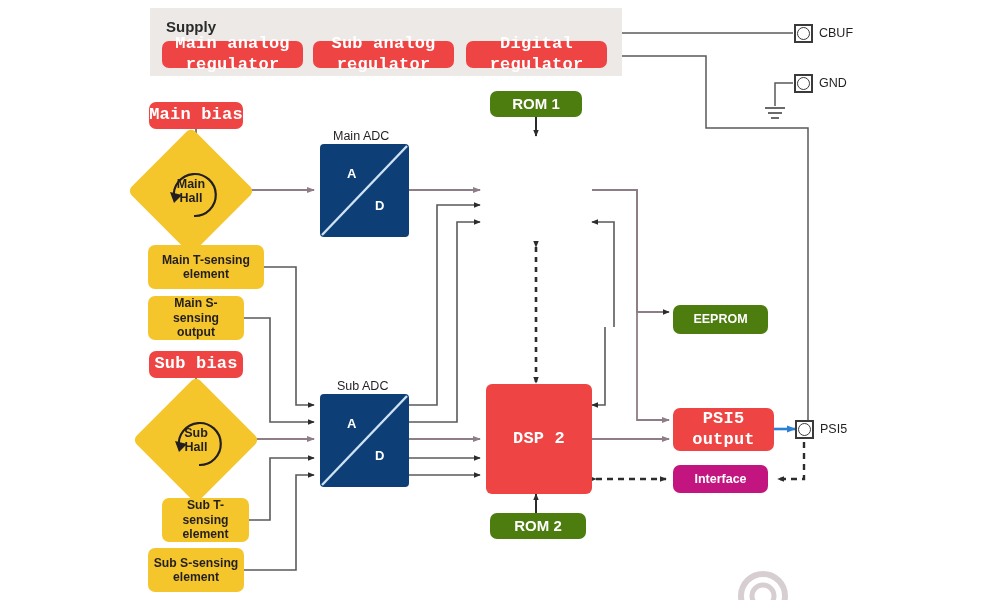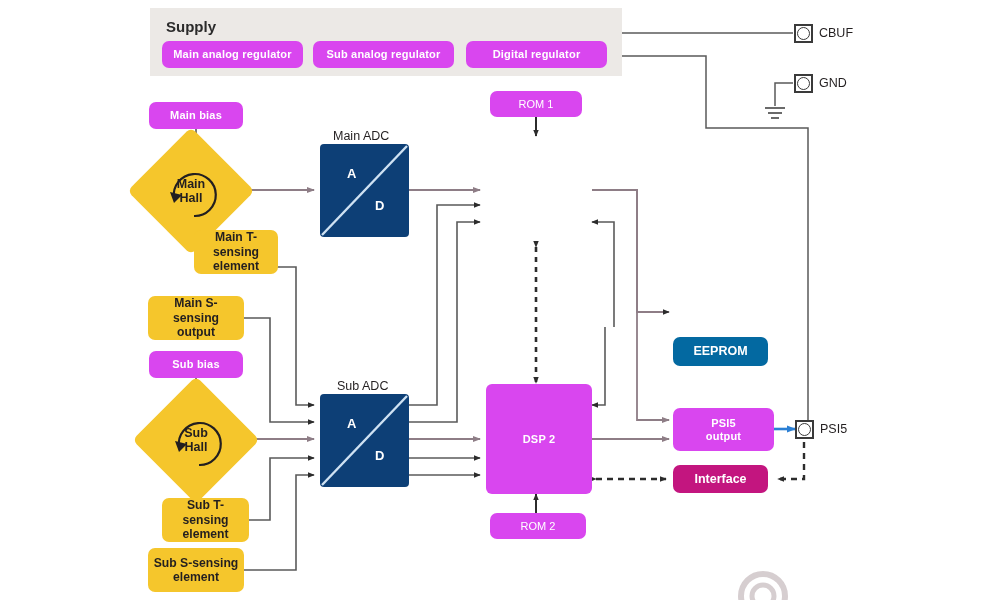--- a/index.html
+++ b/index.html
@@ -5,28 +5,28 @@
   html,body{margin:0;padding:0;background:#ffffff;}
   body{width:1000px;height:600px;overflow:hidden;
        font-family:"Liberation Sans", sans-serif;}
   #stage{position:relative;width:1000px;height:600px;background:#fff;}
 
   
   .blk{position:absolute;box-sizing:border-box;display:flex;
        align-items:center;justify-content:center;text-align:center;
        line-height:1.18;z-index:6;}
 
-  .navy{background:#d946ef;color:#ffffff;border-radius:7px;
-        font-weight:bold;font-size:11px;letter-spacing:.2px;}
-  .brightblue{background:#d946ef;color:#ffffff;border-radius:7px;
-        font-weight:normal;font-size:11px;}
+  .navy{background:#ef4444;color:#ffffff;border-radius:7px;
+        font-weight:bold;font-size:17px;letter-spacing:.2px;font-family:Liberation Mono, monospace;}
+  .brightblue{background:#4d7c0f;color:#ffffff;border-radius:7px;
+        font-weight:bold;font-size:15px;}
   .yellow{background:#f5c62c;color:#231f20;border-radius:7px;
         font-weight:bold;font-size:12.2px;}
-  .teal{background:#0369a1;color:#ffffff;border-radius:7px;
-        font-weight:bold;font-size:12.5px;margin-top:32px;}
+  .teal{background:#4d7c0f;color:#ffffff;border-radius:7px;
+        font-weight:bold;font-size:12.5px;}
   .magenta{background:#c3157f;color:#ffffff;border-radius:7px;
         font-weight:bold;font-size:12.5px;}
 
   
   #supply-panel{position:absolute;background:#ece9e6;z-index:2;}
   #supply-title{position:absolute;font-weight:bold;font-size:15px;
        color:#2b2b2b;z-index:7;}
 
   
   .cap{position:absolute;font-size:12.5px;color:#231f20;z-index:7;
@@ -216,21 +216,21 @@
   <div class="adc" style="left:320px;top:144px;width:89px;height:93px;">
     <div class="diag">
       <svg width="89" height="93" viewBox="0 0 89 93" preserveAspectRatio="none">
         <line x1="2" y1="91" x2="87" y2="2" stroke="#cfe2f3" stroke-width="2.4"></line>
       </svg>
     </div>
     <div class="lbl" style="left:27px;top:22px;">A</div>
     <div class="lbl" style="left:55px;top:54px;">D</div>
   </div>
 
-  <div class="blk yellow" style="left:148px;top:230px;width:84px;height:44px;padding:0 5px;margin-left:46px;">
+  <div class="blk yellow" style="left:148px;top:245px;width:116px;height:44px;padding:0 5px;">
     <span>Main T-sensing element</span>
   </div>
   <div class="blk yellow" style="left:148px;top:296px;width:96px;height:44px;padding:0 5px;">
     <span>Main S-sensing output</span>
   </div>
 
   <div class="blk brightblue" style="left:490px;top:91px;width:92px;height:26px;">
     <span>ROM 1</span>
   </div>
 

